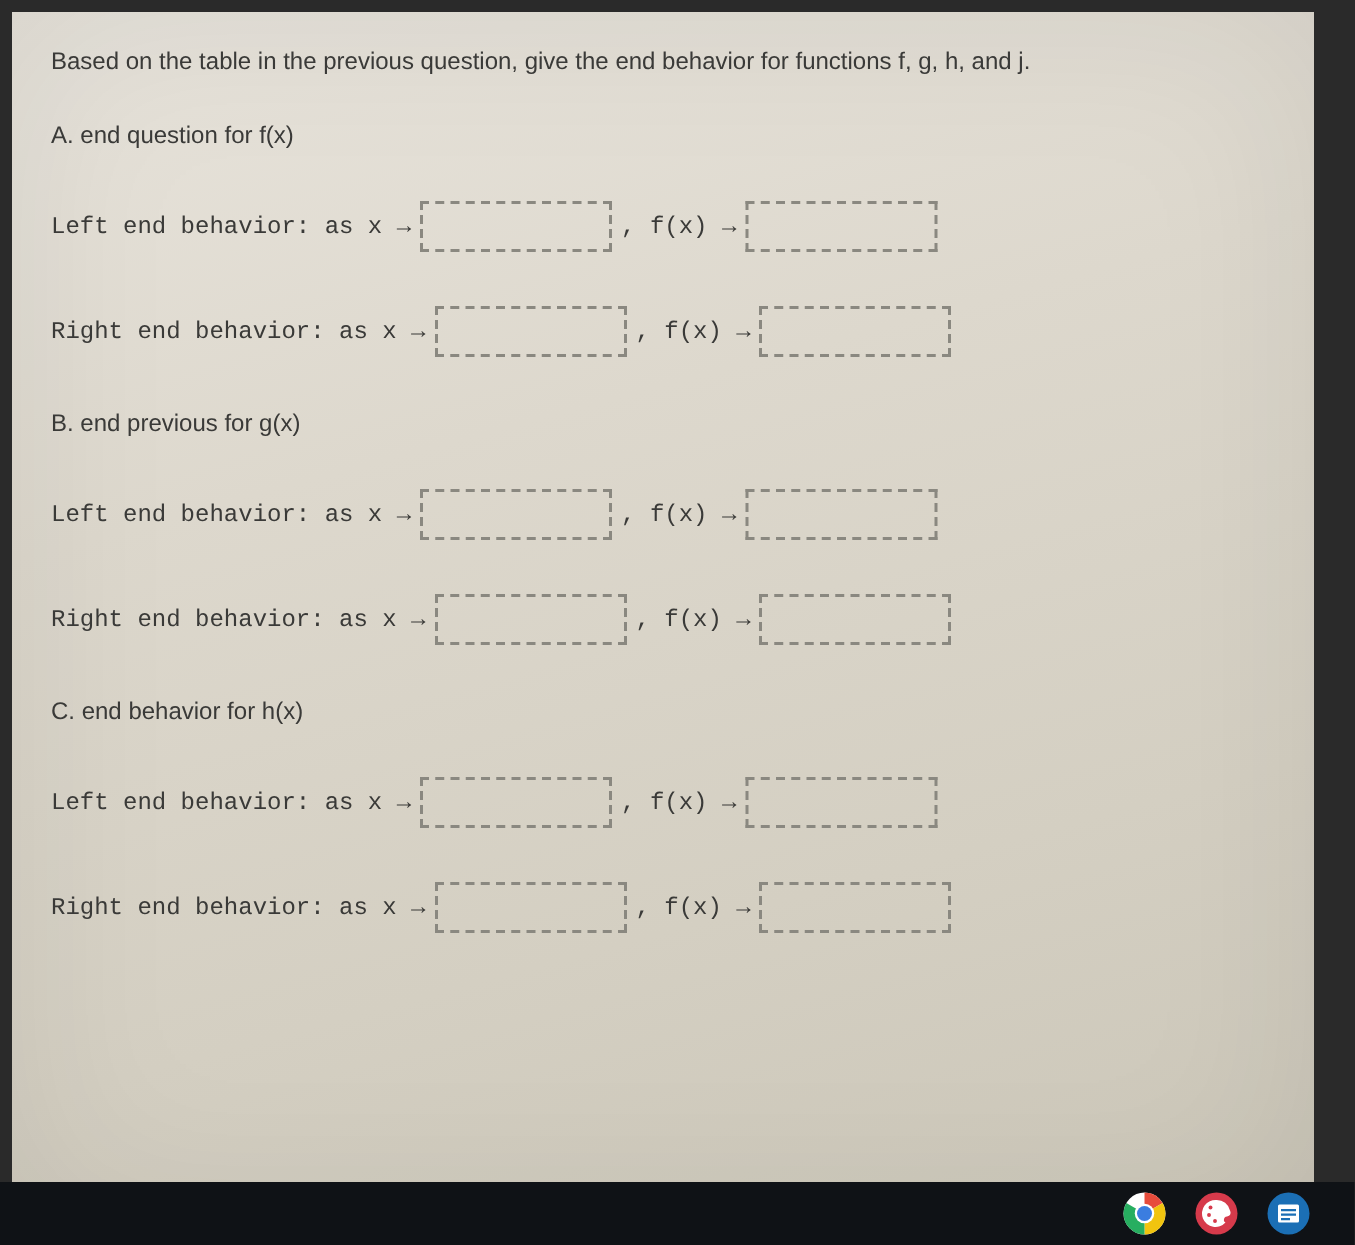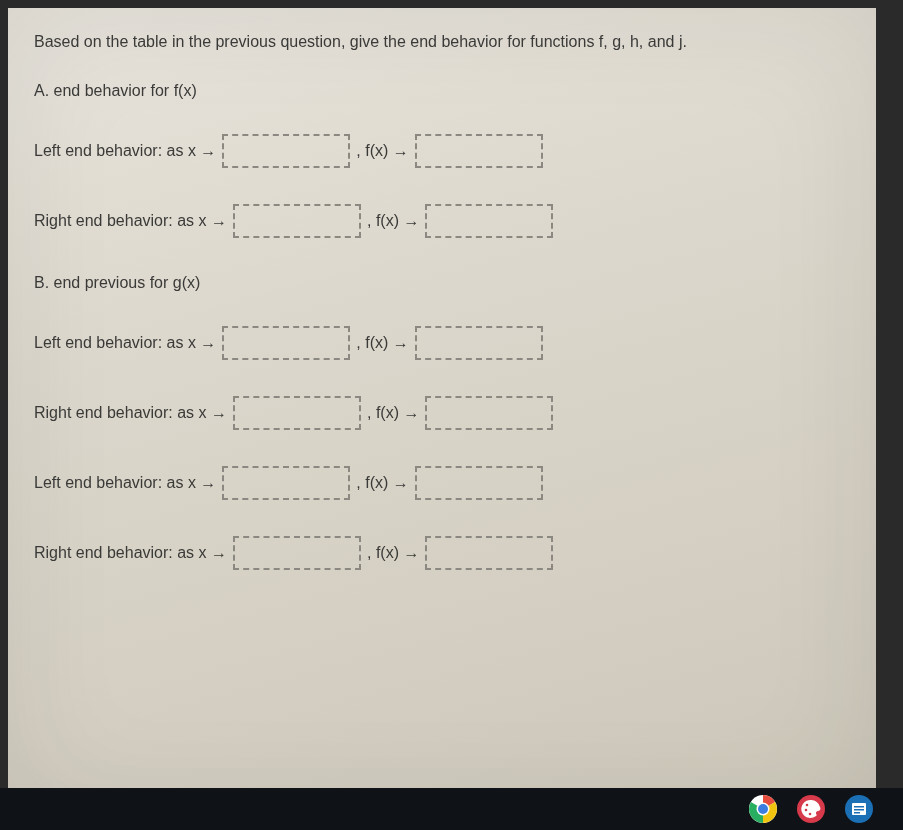--- a/index.html
+++ b/index.html
@@ -30,20 +30,21 @@
   .part-heading {
     font-size: 16px;
     margin-bottom: 34px;
     margin-top: 6px;
   }
   .behavior-row {
     display: flex;
     align-items: center;
     margin-bottom: 36px;
     font-size: 16px;
+    font-family: Liberation Mono, monospace;
   }
   .label-text {
     white-space: pre;
   }
   .arrow {
     white-space: pre;
   }
   .blank {
     display: inline-block;
     width: 128px;
@@ -78,21 +79,21 @@
     justify-content: center;
   }
 </style>
 </head>
 <body>
 
 <div class="page">
 
   <div class="question-text">Based on the table in the previous question, give the end behavior for functions f, g, h, and j.</div>
 
-  <div class="part-heading">A. end behavior for f(x)</div>
+  <div class="part-heading">A. end question for f(x)</div>
 
   <div class="behavior-row">
     <span class="label-text">Left end behavior: as x →</span>
     <span class="blank"></span>
     <span class="mid-text">, </span>
     <span class="mid-text">f(x)</span>
     <span class="arrow"> →</span>
     <span class="blank"></span>
   </div>
 
@@ -118,20 +119,21 @@
 
   <div class="behavior-row">
     <span class="label-text">Right end behavior: as x →</span>
     <span class="blank"></span>
     <span class="mid-text">, </span>
     <span class="mid-text">f(x)</span>
     <span class="arrow"> →</span>
     <span class="blank"></span>
   </div>
 
+  <div class="part-heading">C. end behavior for h(x)</div>
 
   <div class="behavior-row">
     <span class="label-text">Left end behavior: as x →</span>
     <span class="blank"></span>
     <span class="mid-text">, </span>
     <span class="mid-text">f(x)</span>
     <span class="arrow"> →</span>
     <span class="blank"></span>
   </div>
 

